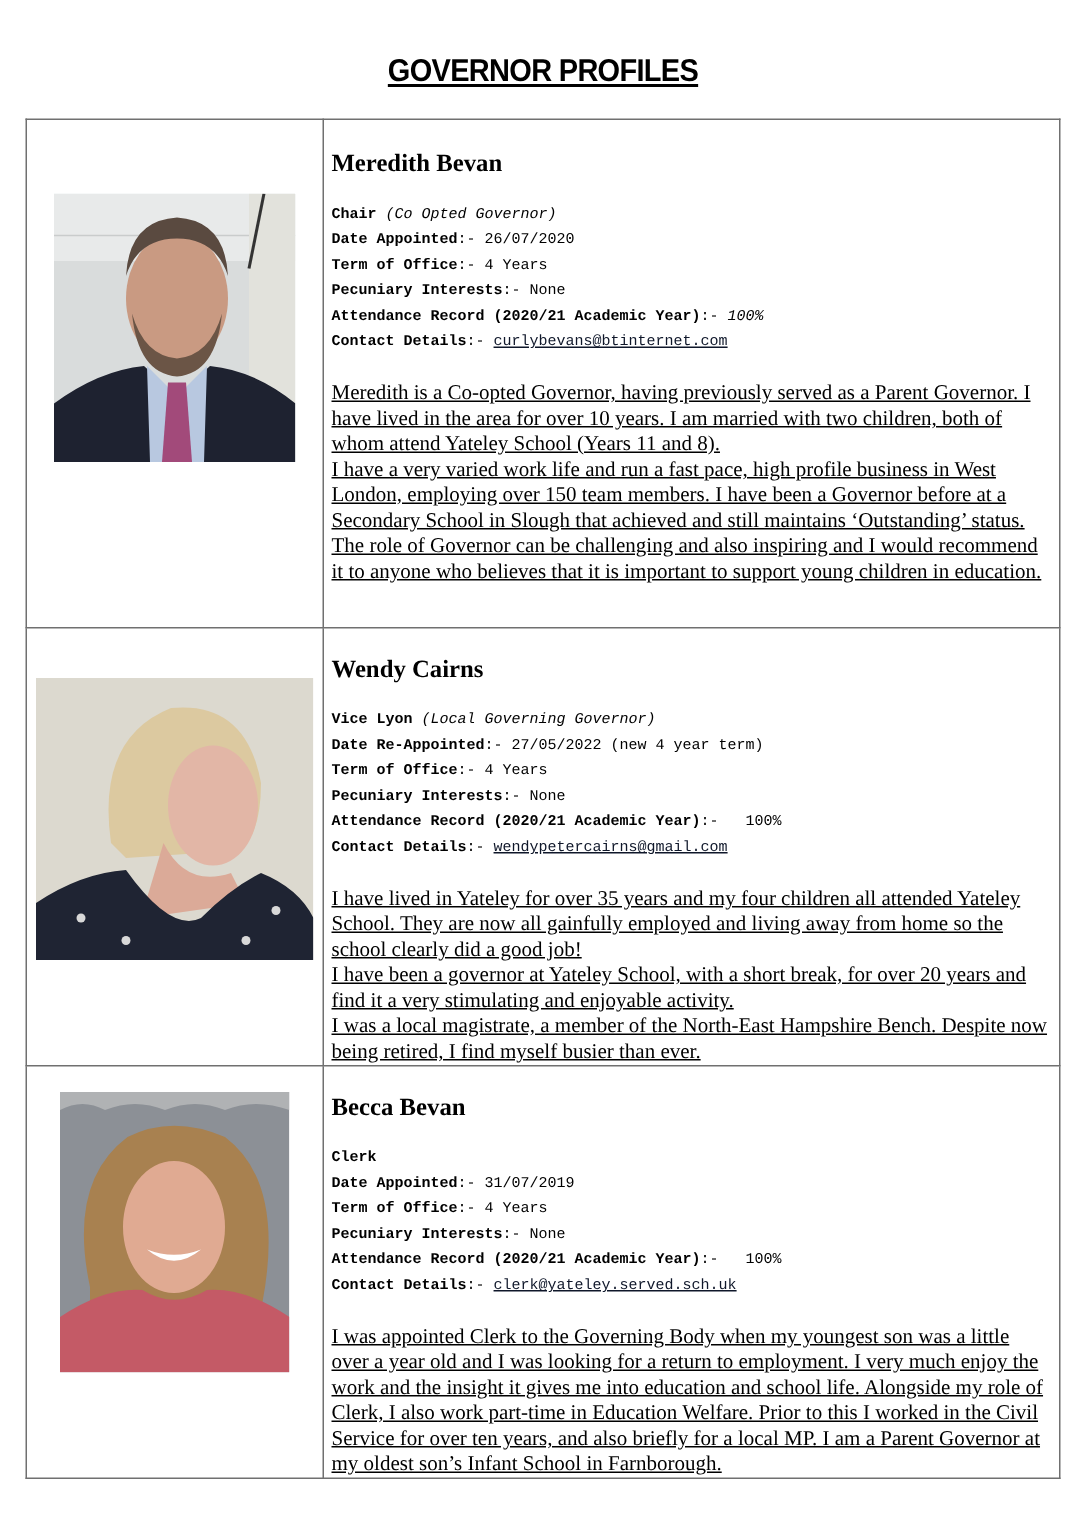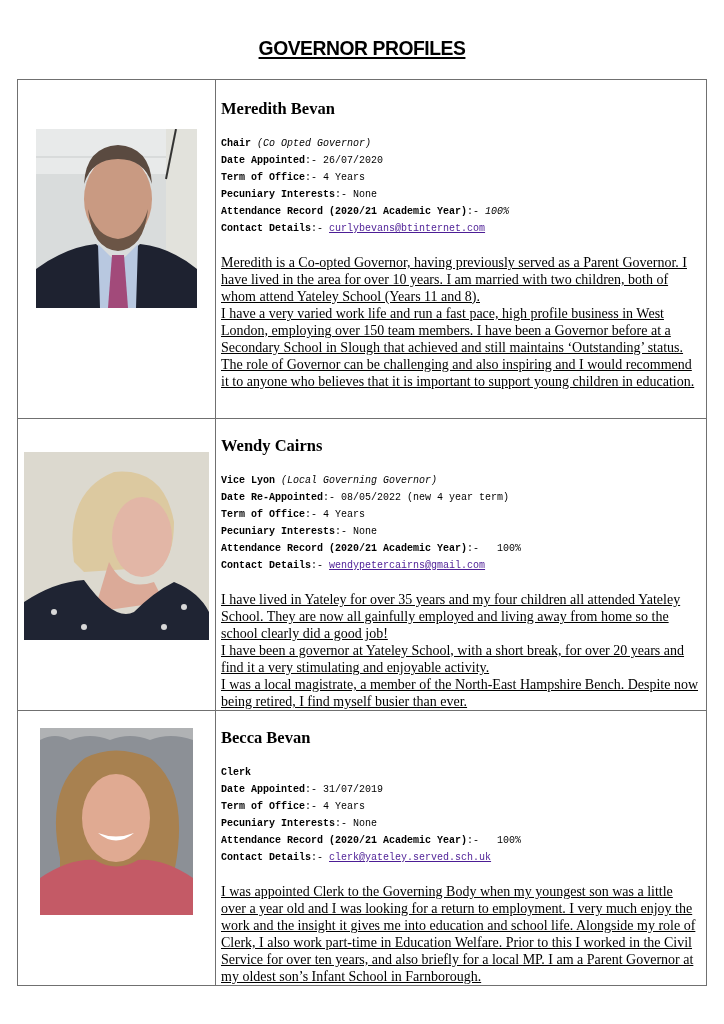--- a/index.html
+++ b/index.html
@@ -15,21 +15,21 @@
     }
     .profiles-table td { border: 1px solid #707070; vertical-align: middle; padding: 0; }
     .photo-cell { width: 197px; position: relative; }
     .info-cell { padding: 0 6px 0 5px !important; vertical-align: top !important; }
     .photo { position: absolute; overflow: hidden; }
     .name { font-weight: bold; font-size: 16.5px; margin: 0; line-height: 19px; }
     .details { font-size: 10px; line-height: 17px; margin: 0; font-family: Liberation Mono, monospace; }
     .details b { font-weight: bold; }
     .details i { font-style: italic; }
     .bio { font-size: 14px; line-height: 17px; margin: 0; white-space: pre-line; text-decoration: underline; }
-    a.email { color: #4c1d95; text-decoration: underline; text-align: center; }
+    a.email { color: #0f172a; text-decoration: underline; text-align: center; }
     .spacer { height: 17px; }
   </style>
 </head>
 <body>
 
 <div class="page-title">GOVERNOR PROFILES</div>
 
 <table class="profiles-table">
 
   <tbody>
@@ -81,21 +81,21 @@
           <circle cx="60" cy="175" r="3" fill="#d8d8d8"></circle>
           <circle cx="140" cy="175" r="3" fill="#d8d8d8"></circle>
         </svg>
       </div>
     </td>
     <td class="info-cell">
       <div style="height:17px;"></div>
       <p class="name">Wendy Cairns</p>
       <div class="spacer"></div>
       <p class="details"><b>Vice Lyon</b> <i>(Local Governing Governor)</i></p>
-      <p class="details"><b>Date Re-Appointed</b><span>:- </span><span>08/05/2022 (new 4 year term)</span></p>
+      <p class="details"><b>Date Re-Appointed</b><span>:- </span><span>27/05/2022 (new 4 year term)</span></p>
       <p class="details"><b>Term of Office</b><span>:- </span><span>4 Years</span></p>
       <p class="details"><b>Pecuniary Interests</b><span>:- </span><span>None</span></p>
       <p class="details"><b>Attendance Record (2020/21 Academic Year)</b><span>:- </span>&nbsp; <span>100%</span></p>
       <p class="details"><b>Contact Details</b><span>:- </span><a class="email" href="#">wendypetercairns@gmail.com</a></p>
       <div class="spacer"></div>
       <p class="bio">I have lived in Yateley for over 35 years and my four children all attended Yateley School. They are now all gainfully employed and living away from home so the school clearly did a good job!
 I have been a governor at Yateley School, with a short break, for over 20 years and find it a very stimulating and enjoyable activity.
 I was a local magistrate, a member of the North-East Hampshire Bench. Despite now being retired, I find myself busier than ever.</p>
     </td>
   </tr>

